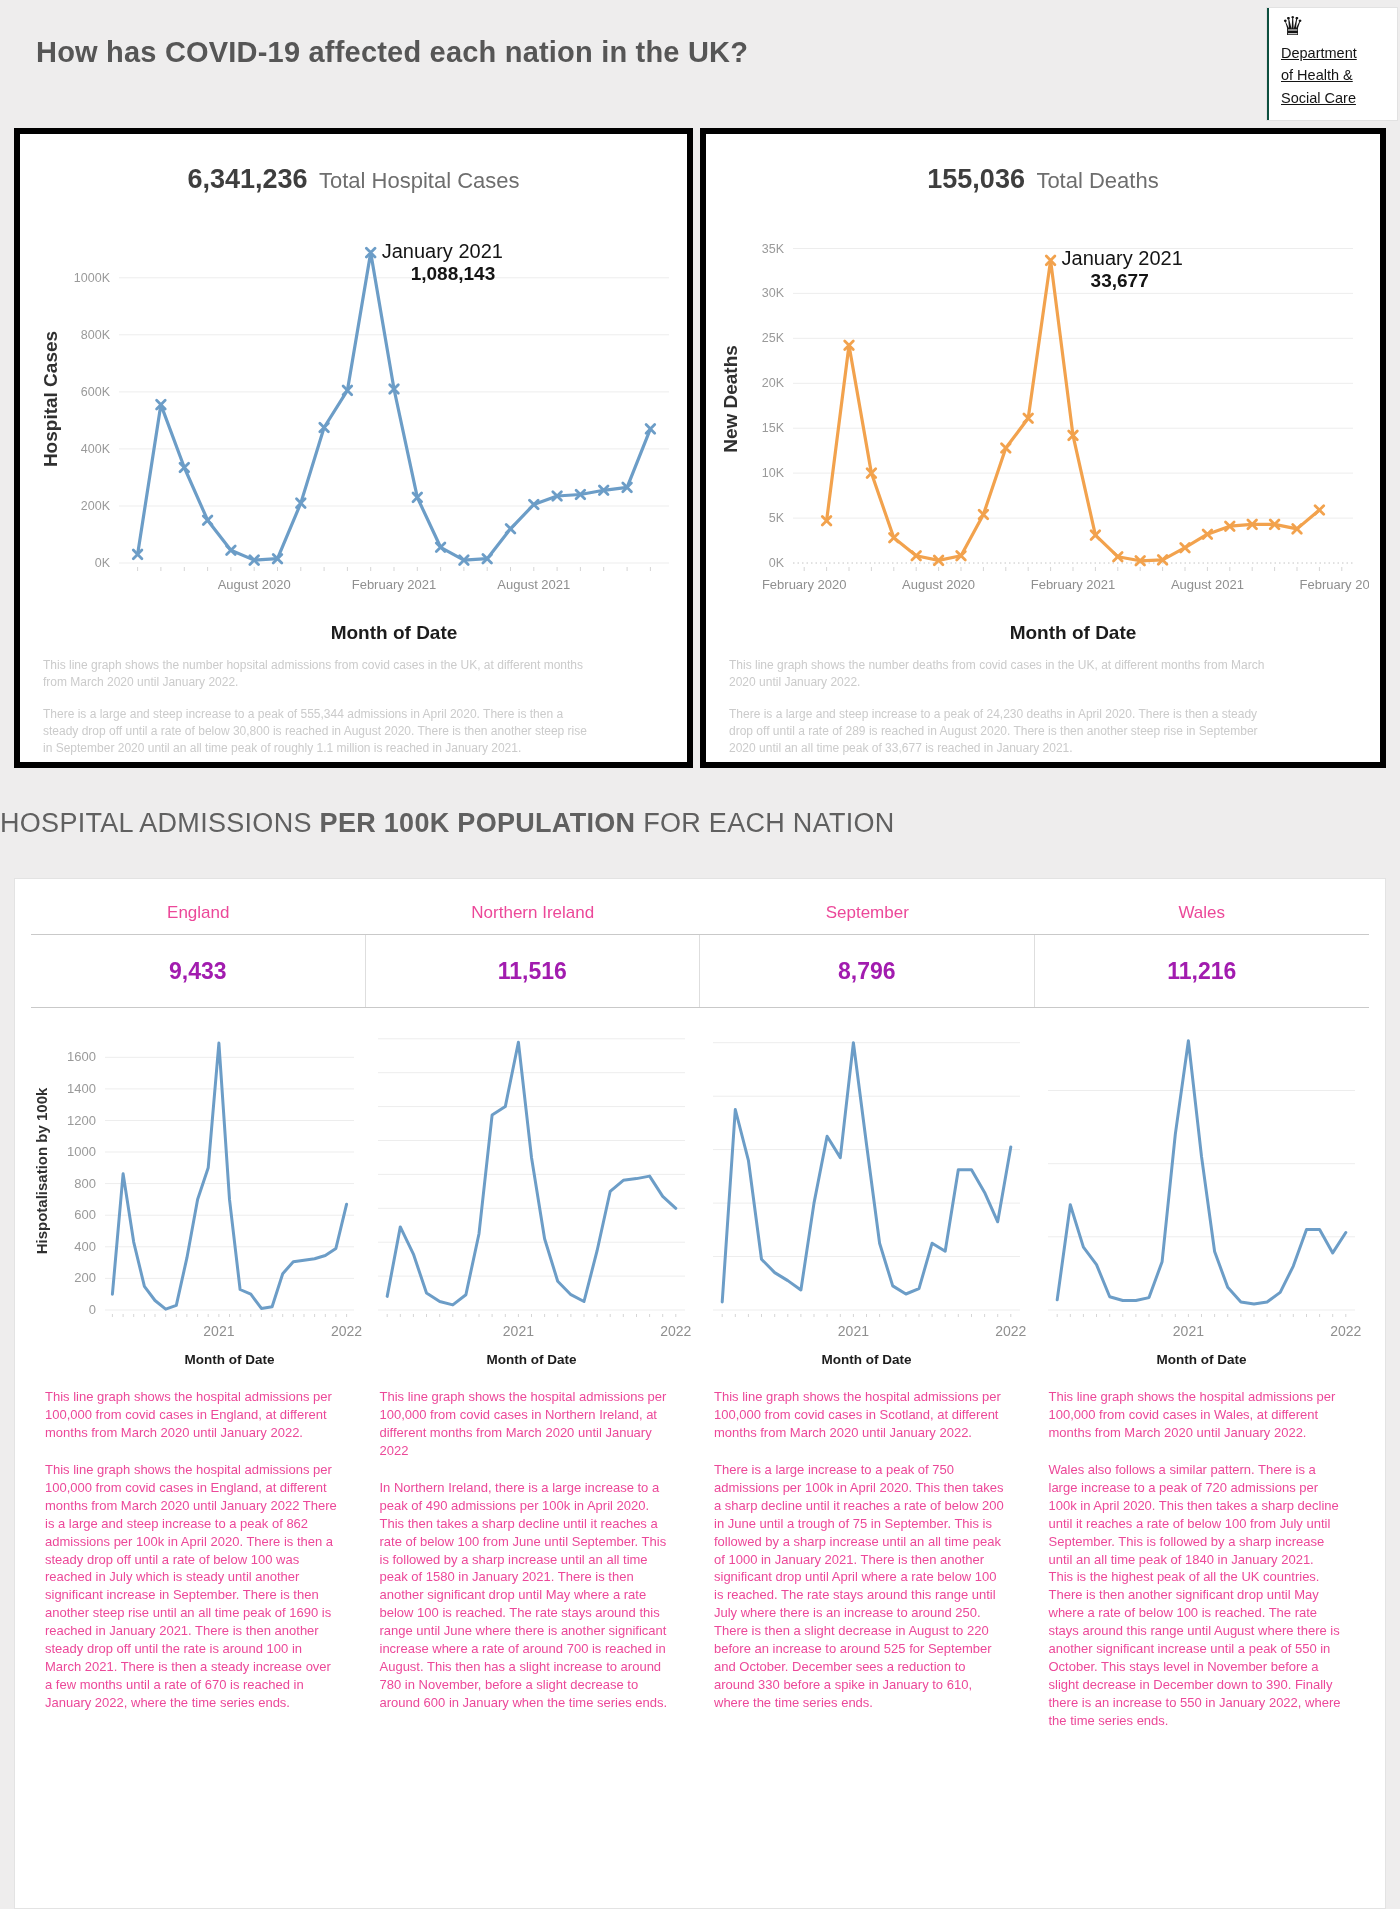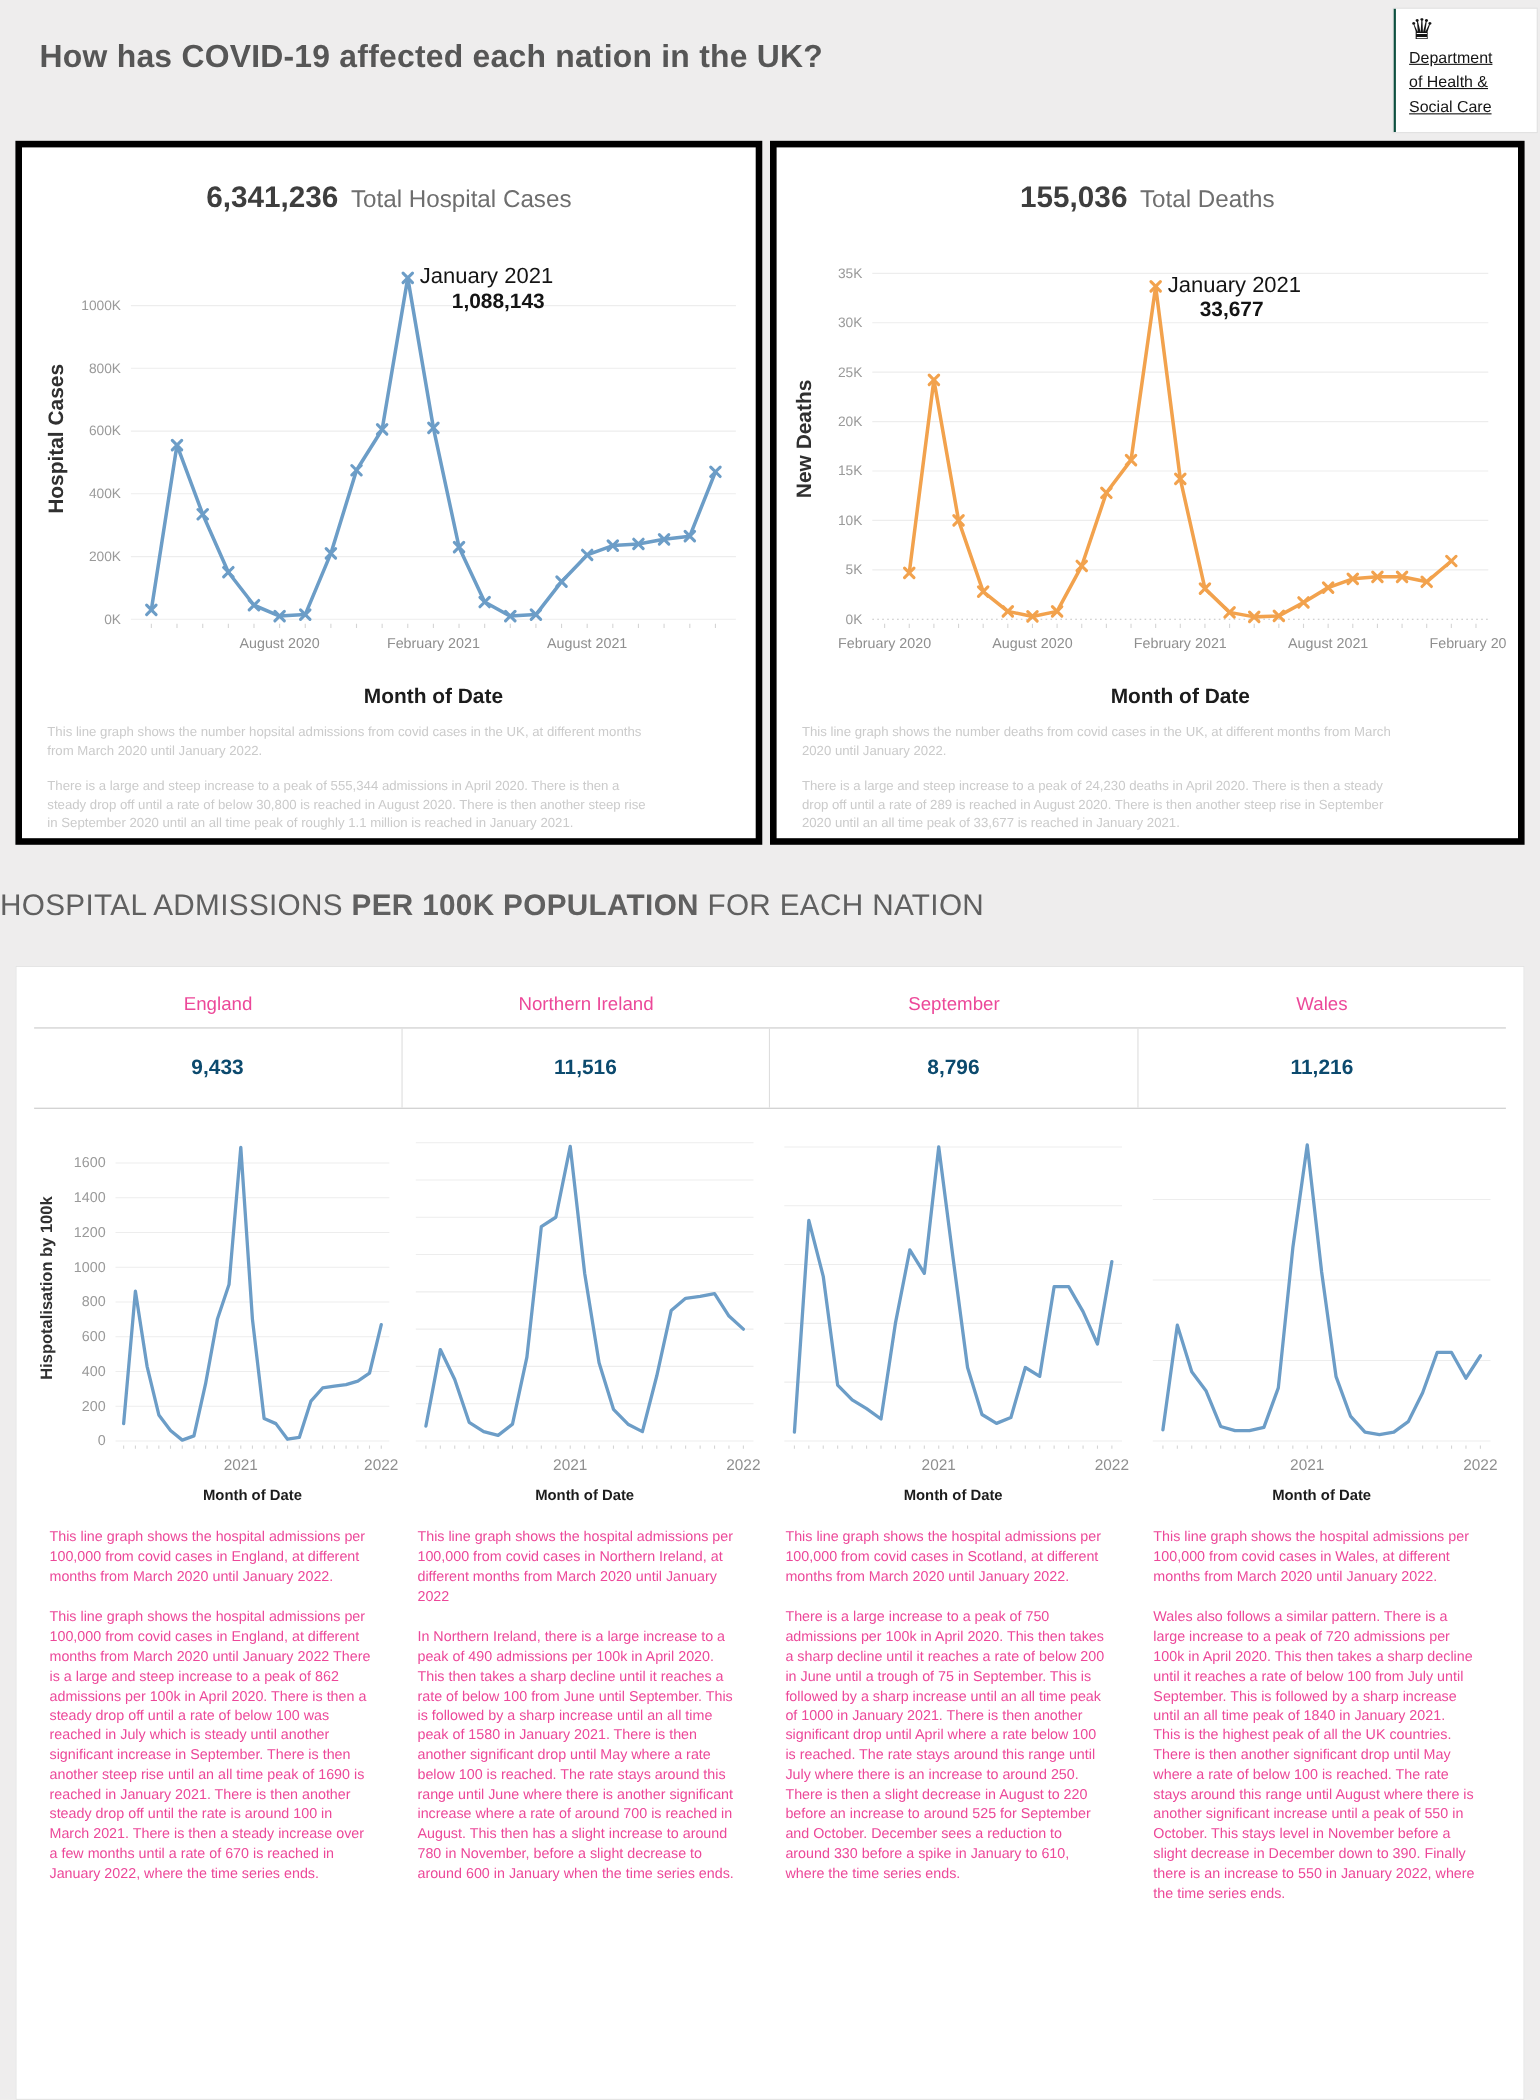--- a/index.html
+++ b/index.html
@@ -24,21 +24,21 @@
   .stat .lbl{font-size:22px;color:#6e6e6e;margin-left:7px;}
   svg.chart{display:block;margin:4px auto 0;}
   .desc{font-size:12px;color:#cbcbcb;line-height:1.42;max-width:552px;margin:10px 0 0 10px;}
   .desc p{margin:0 0 15px;}
   .band{height:110px;display:flex;align-items:center;}
   .band h2{font-size:27px;color:#606060;font-weight:normal;margin:0;letter-spacing:.3px;}
   .band h2 b{font-weight:bold;}
   .nation-card{margin:0 14px;background:#fff;border:1px solid #e3e3e3;height:1031px;box-sizing:border-box;padding:24px 16px 0;}
   .names{display:grid;grid-template-columns:repeat(4,1fr);text-align:center;font-size:17px;color:#ec4899;padding-bottom:11px;}
   .totals{display:grid;grid-template-columns:repeat(4,1fr);border-top:1px solid #c9c9c9;border-bottom:1px solid #c9c9c9;text-align:center;}
-  .totals .cell{font-size:19px;font-weight:bold;color:#0c4a6e;line-height:72px;height:72px;border-right:1px solid #dedede;}
+  .totals .cell{font-size:23px;font-weight:bold;color:#a21caf;line-height:72px;height:72px;border-right:1px solid #dedede;}
   .totals .cell:last-child{border-right:none;}
   .charts{display:grid;grid-template-columns:repeat(4,1fr);margin-top:12px;}
   .charts svg{display:block;}
   .ndesc{display:grid;grid-template-columns:repeat(4,1fr);margin-top:16px;}
   .ndesc .col{font-size:13px;color:#ec4899;line-height:1.38;padding:0 28px 0 14px;}
   .ndesc p{margin:0 0 19px;}
 </style>
 </head>
 <body>
 

